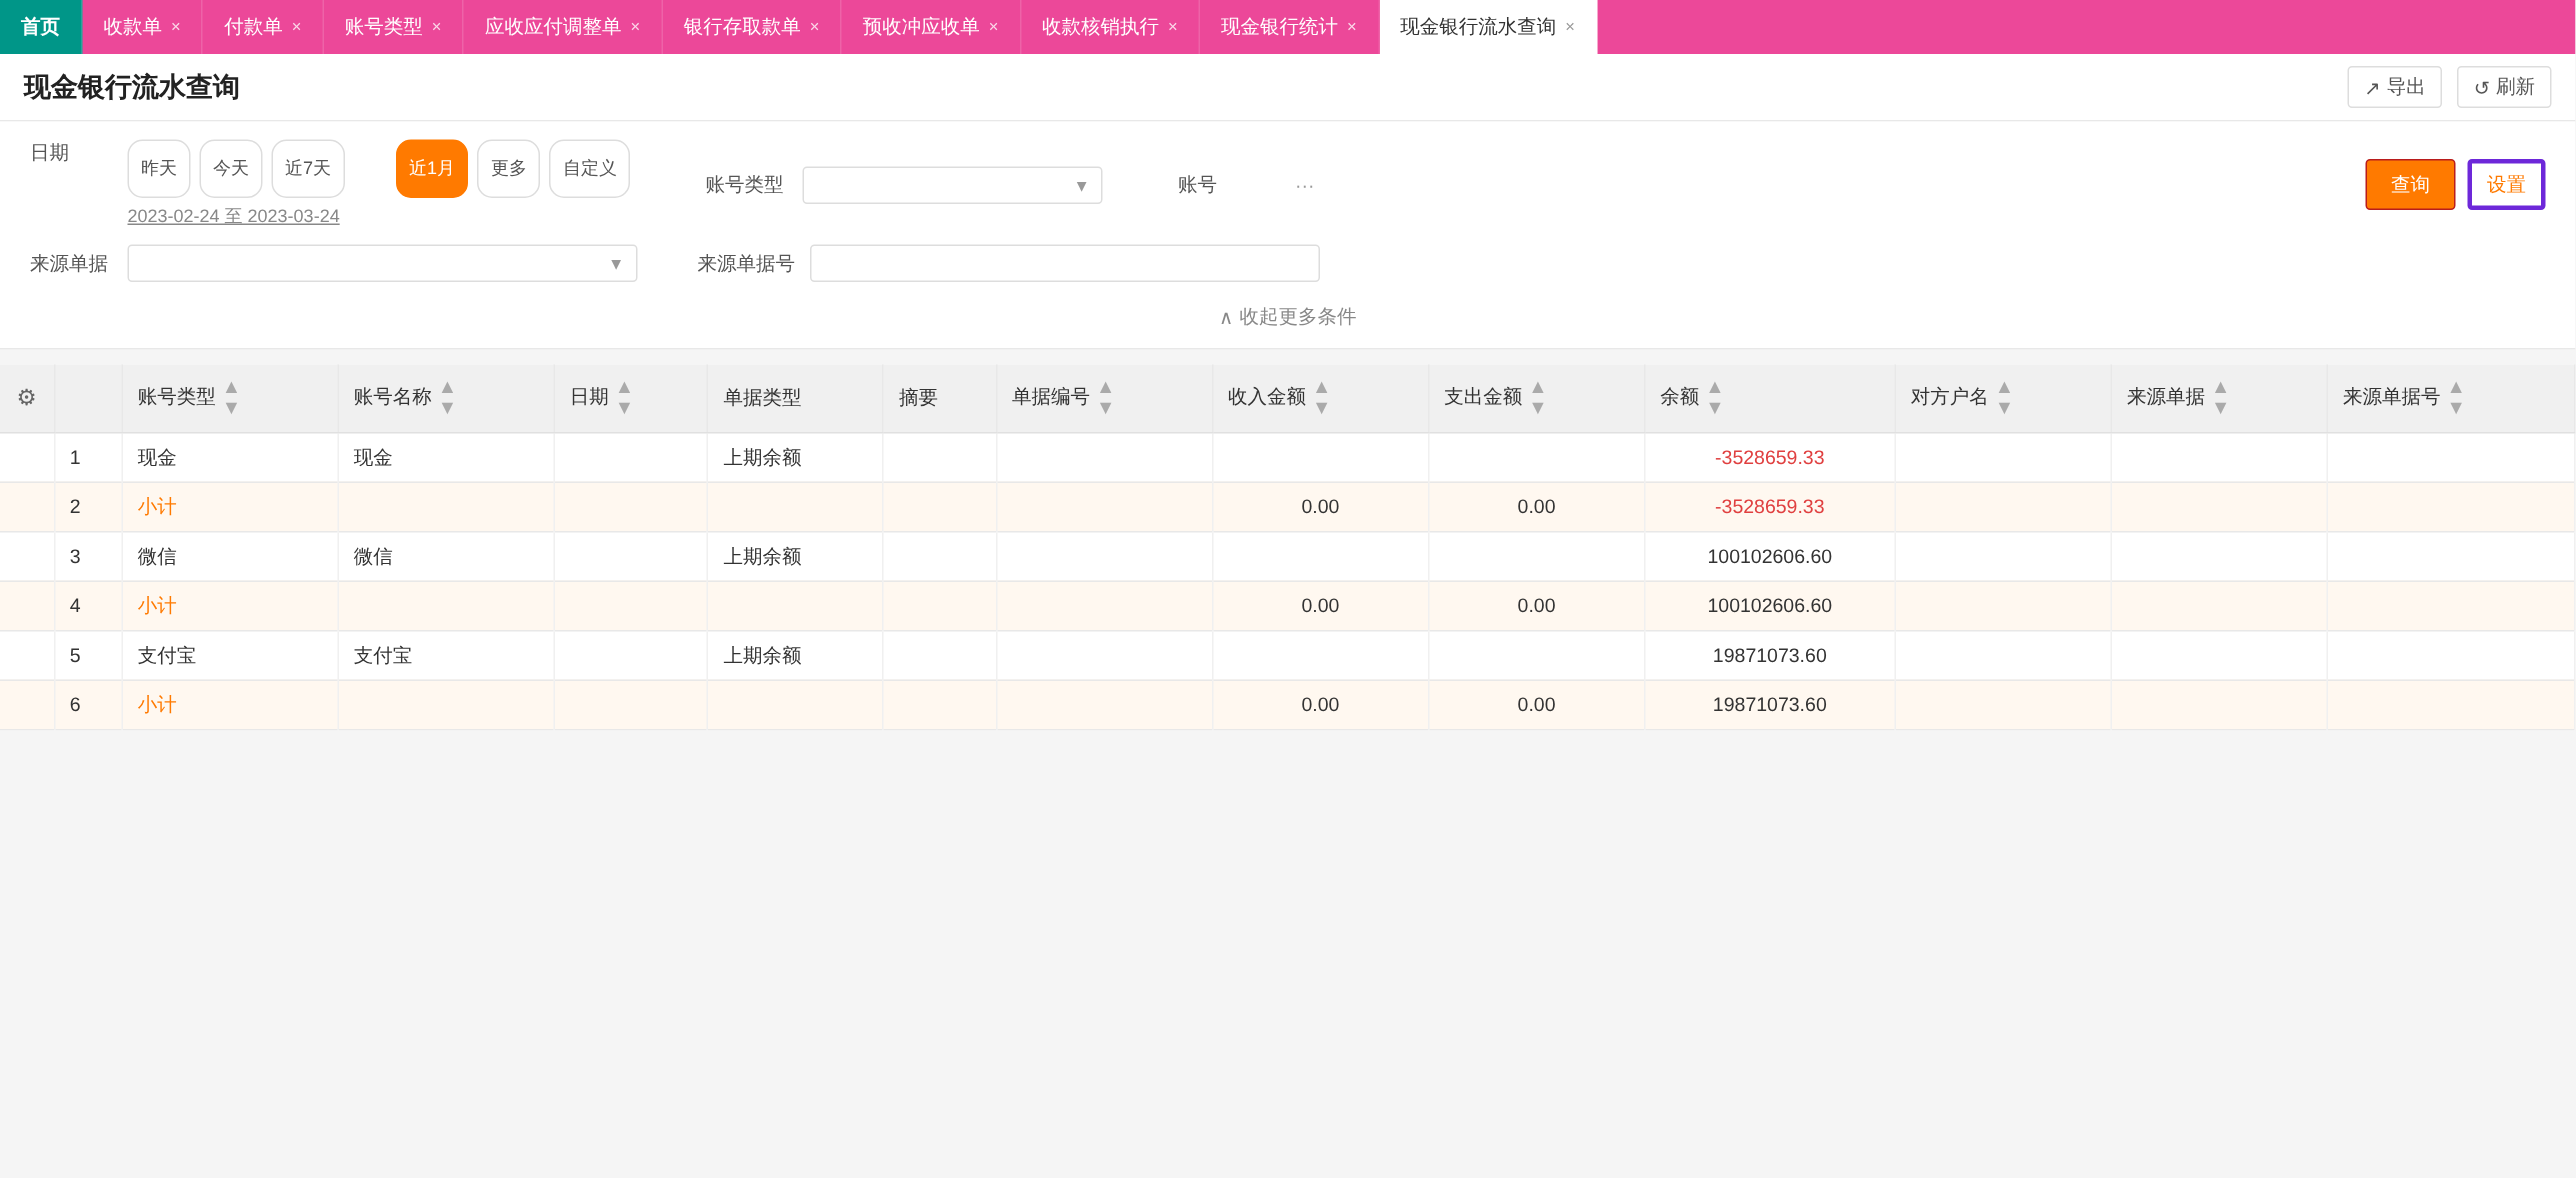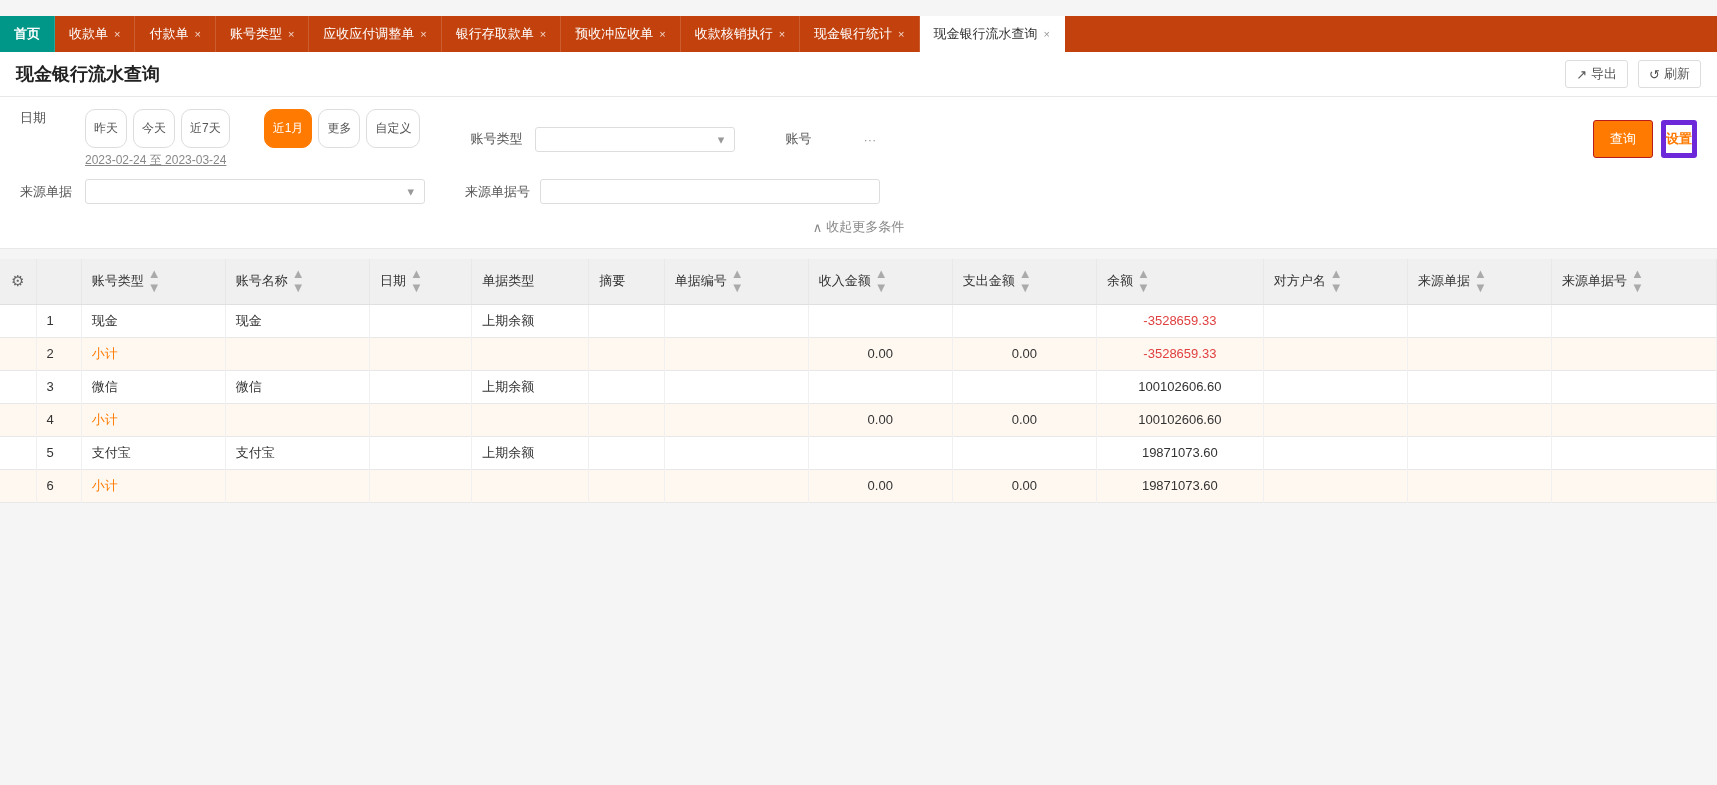--- a/index.html
+++ b/index.html
@@ -2,25 +2,24 @@
 <html><head>
   <meta charset="utf-8">
   <style>
     * { box-sizing: border-box; margin: 0; padding: 0; font-family: 'Microsoft YaHei', Arial, sans-serif; font-size: 13px; }
     body { background: #f5f5f5; }
 
     
     .top-nav {
       display: flex;
       align-items: center;
-      background: #c2410c;
+      background: #ec4899;
       height: 36px;
       padding: 0 0;
       overflow: hidden;
-      margin-top: 16px;
     }
     .nav-item {
       display: flex;
       align-items: center;
       padding: 0 14px;
       height: 36px;
       color: #fff;
       cursor: pointer;
       white-space: nowrap;
       font-size: 13px;
@@ -78,26 +77,25 @@
       color: #fff;
       border: 1px solid #b91c1c;
       padding: 5px 16px;
       border-radius: 3px;
       cursor: pointer;
       font-size: 13px;
     }
     .btn-outline-orange {
       background: #fff;
       color: #ff7a00;
-      border: 5px solid #6d28d9;
-      padding: 5px 0;
+      border: 3px solid #6d28d9;
+      padding: 5px 10px;
       border-radius: 3px;
       cursor: pointer;
       font-size: 13px;
-      font-weight: bold;
     }
 
     
     .filter-area {
       background: #fff;
       padding: 12px 20px;
       border-bottom: 1px solid #e8e8e8;
     }
     .filter-row {
       display: flex;

